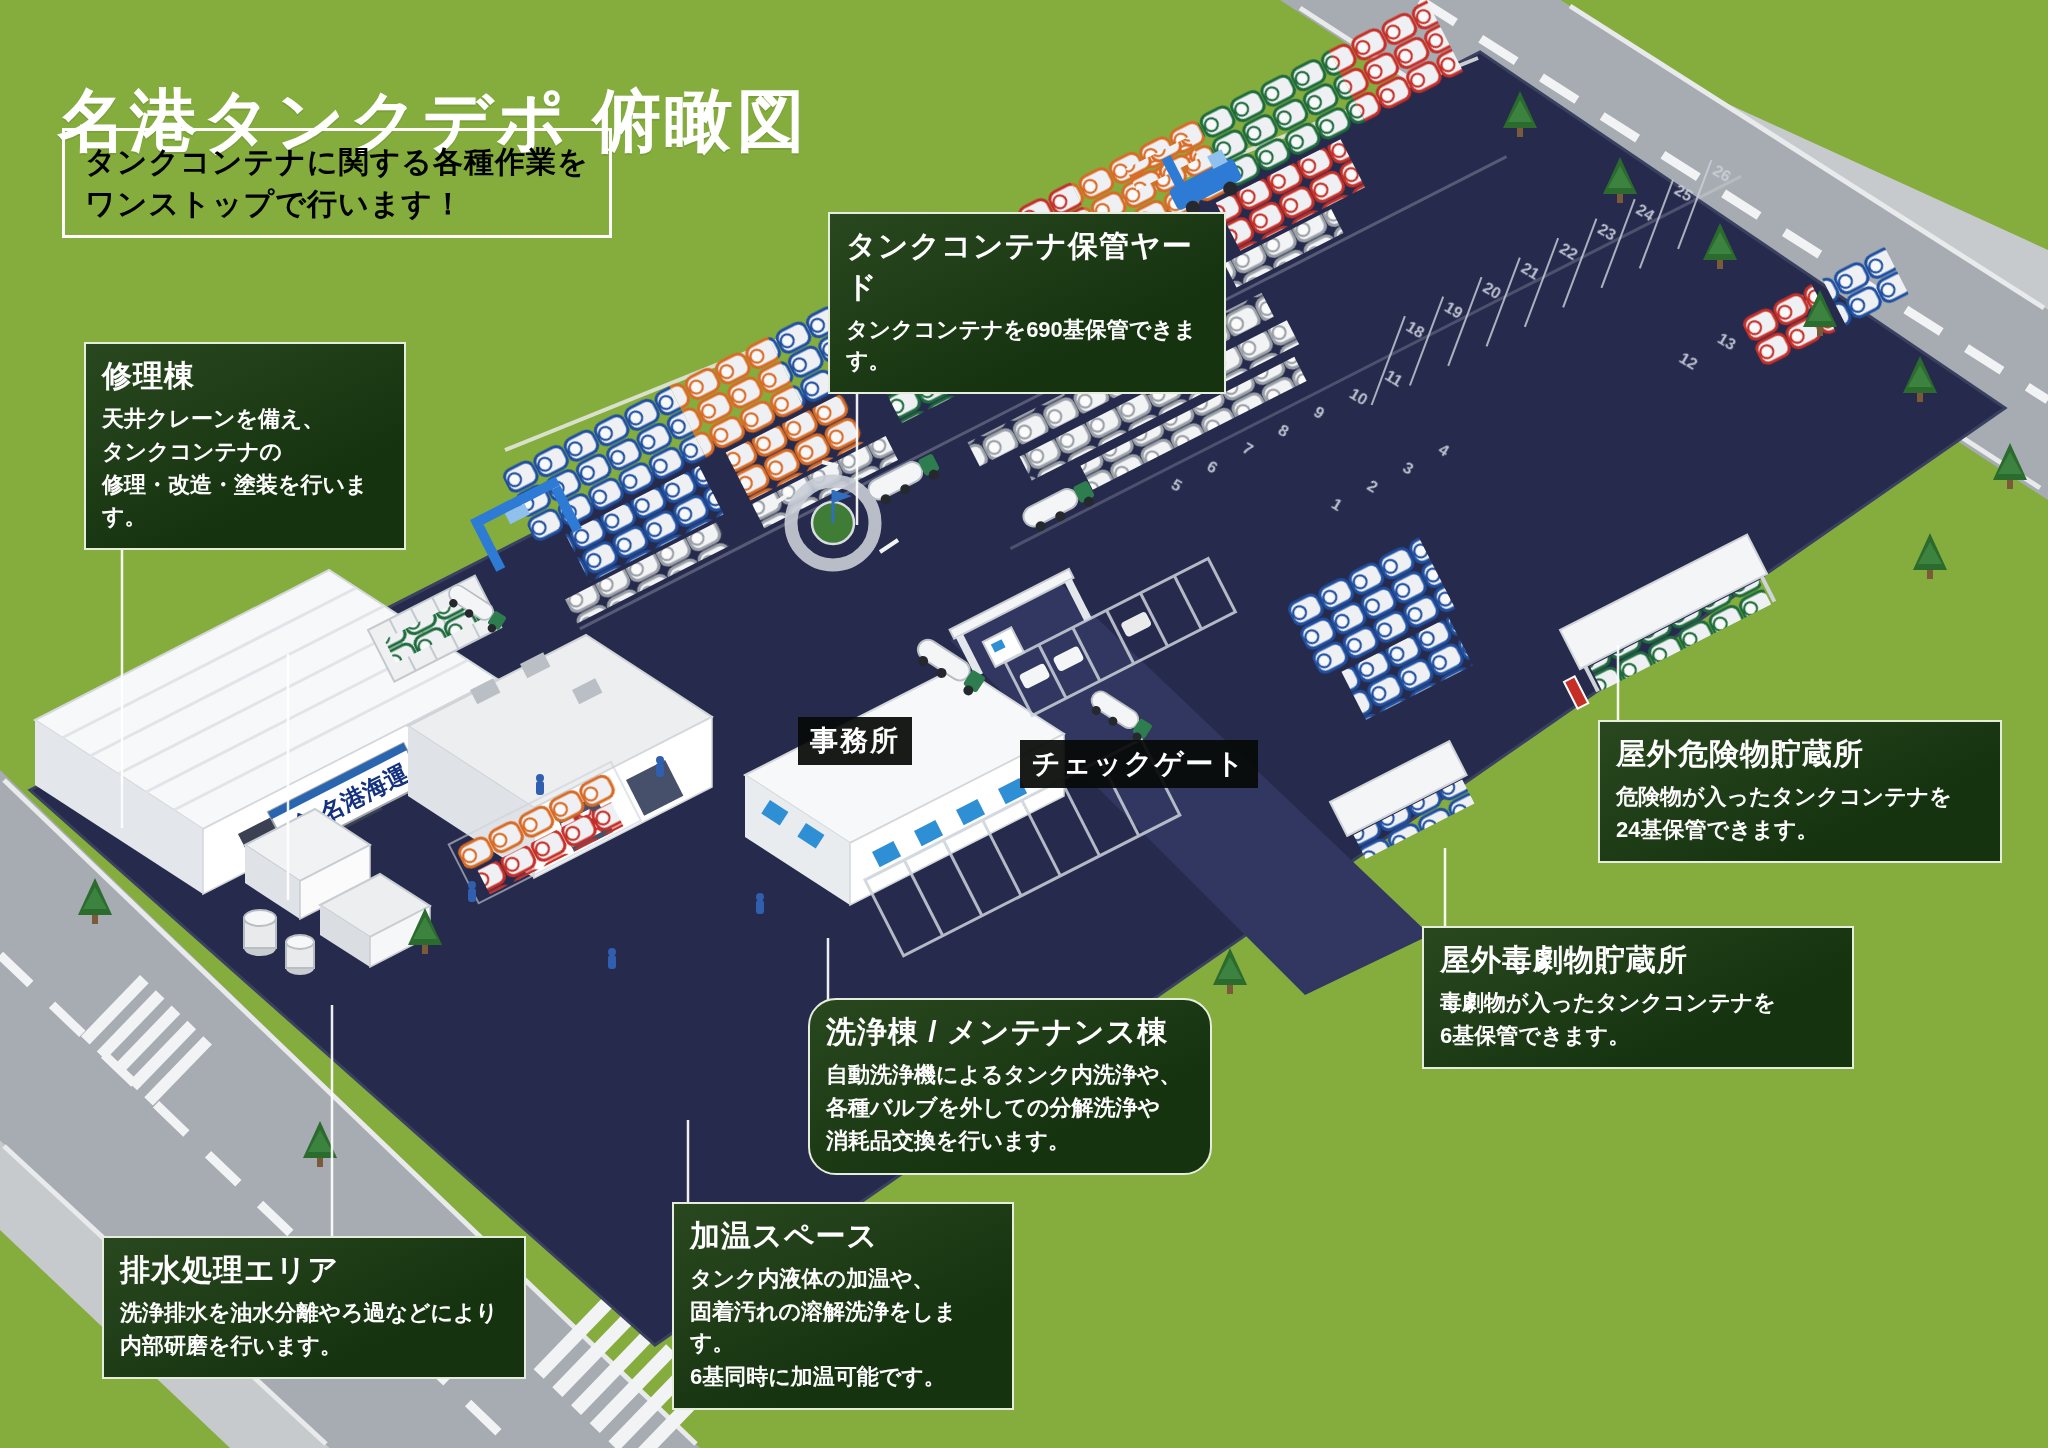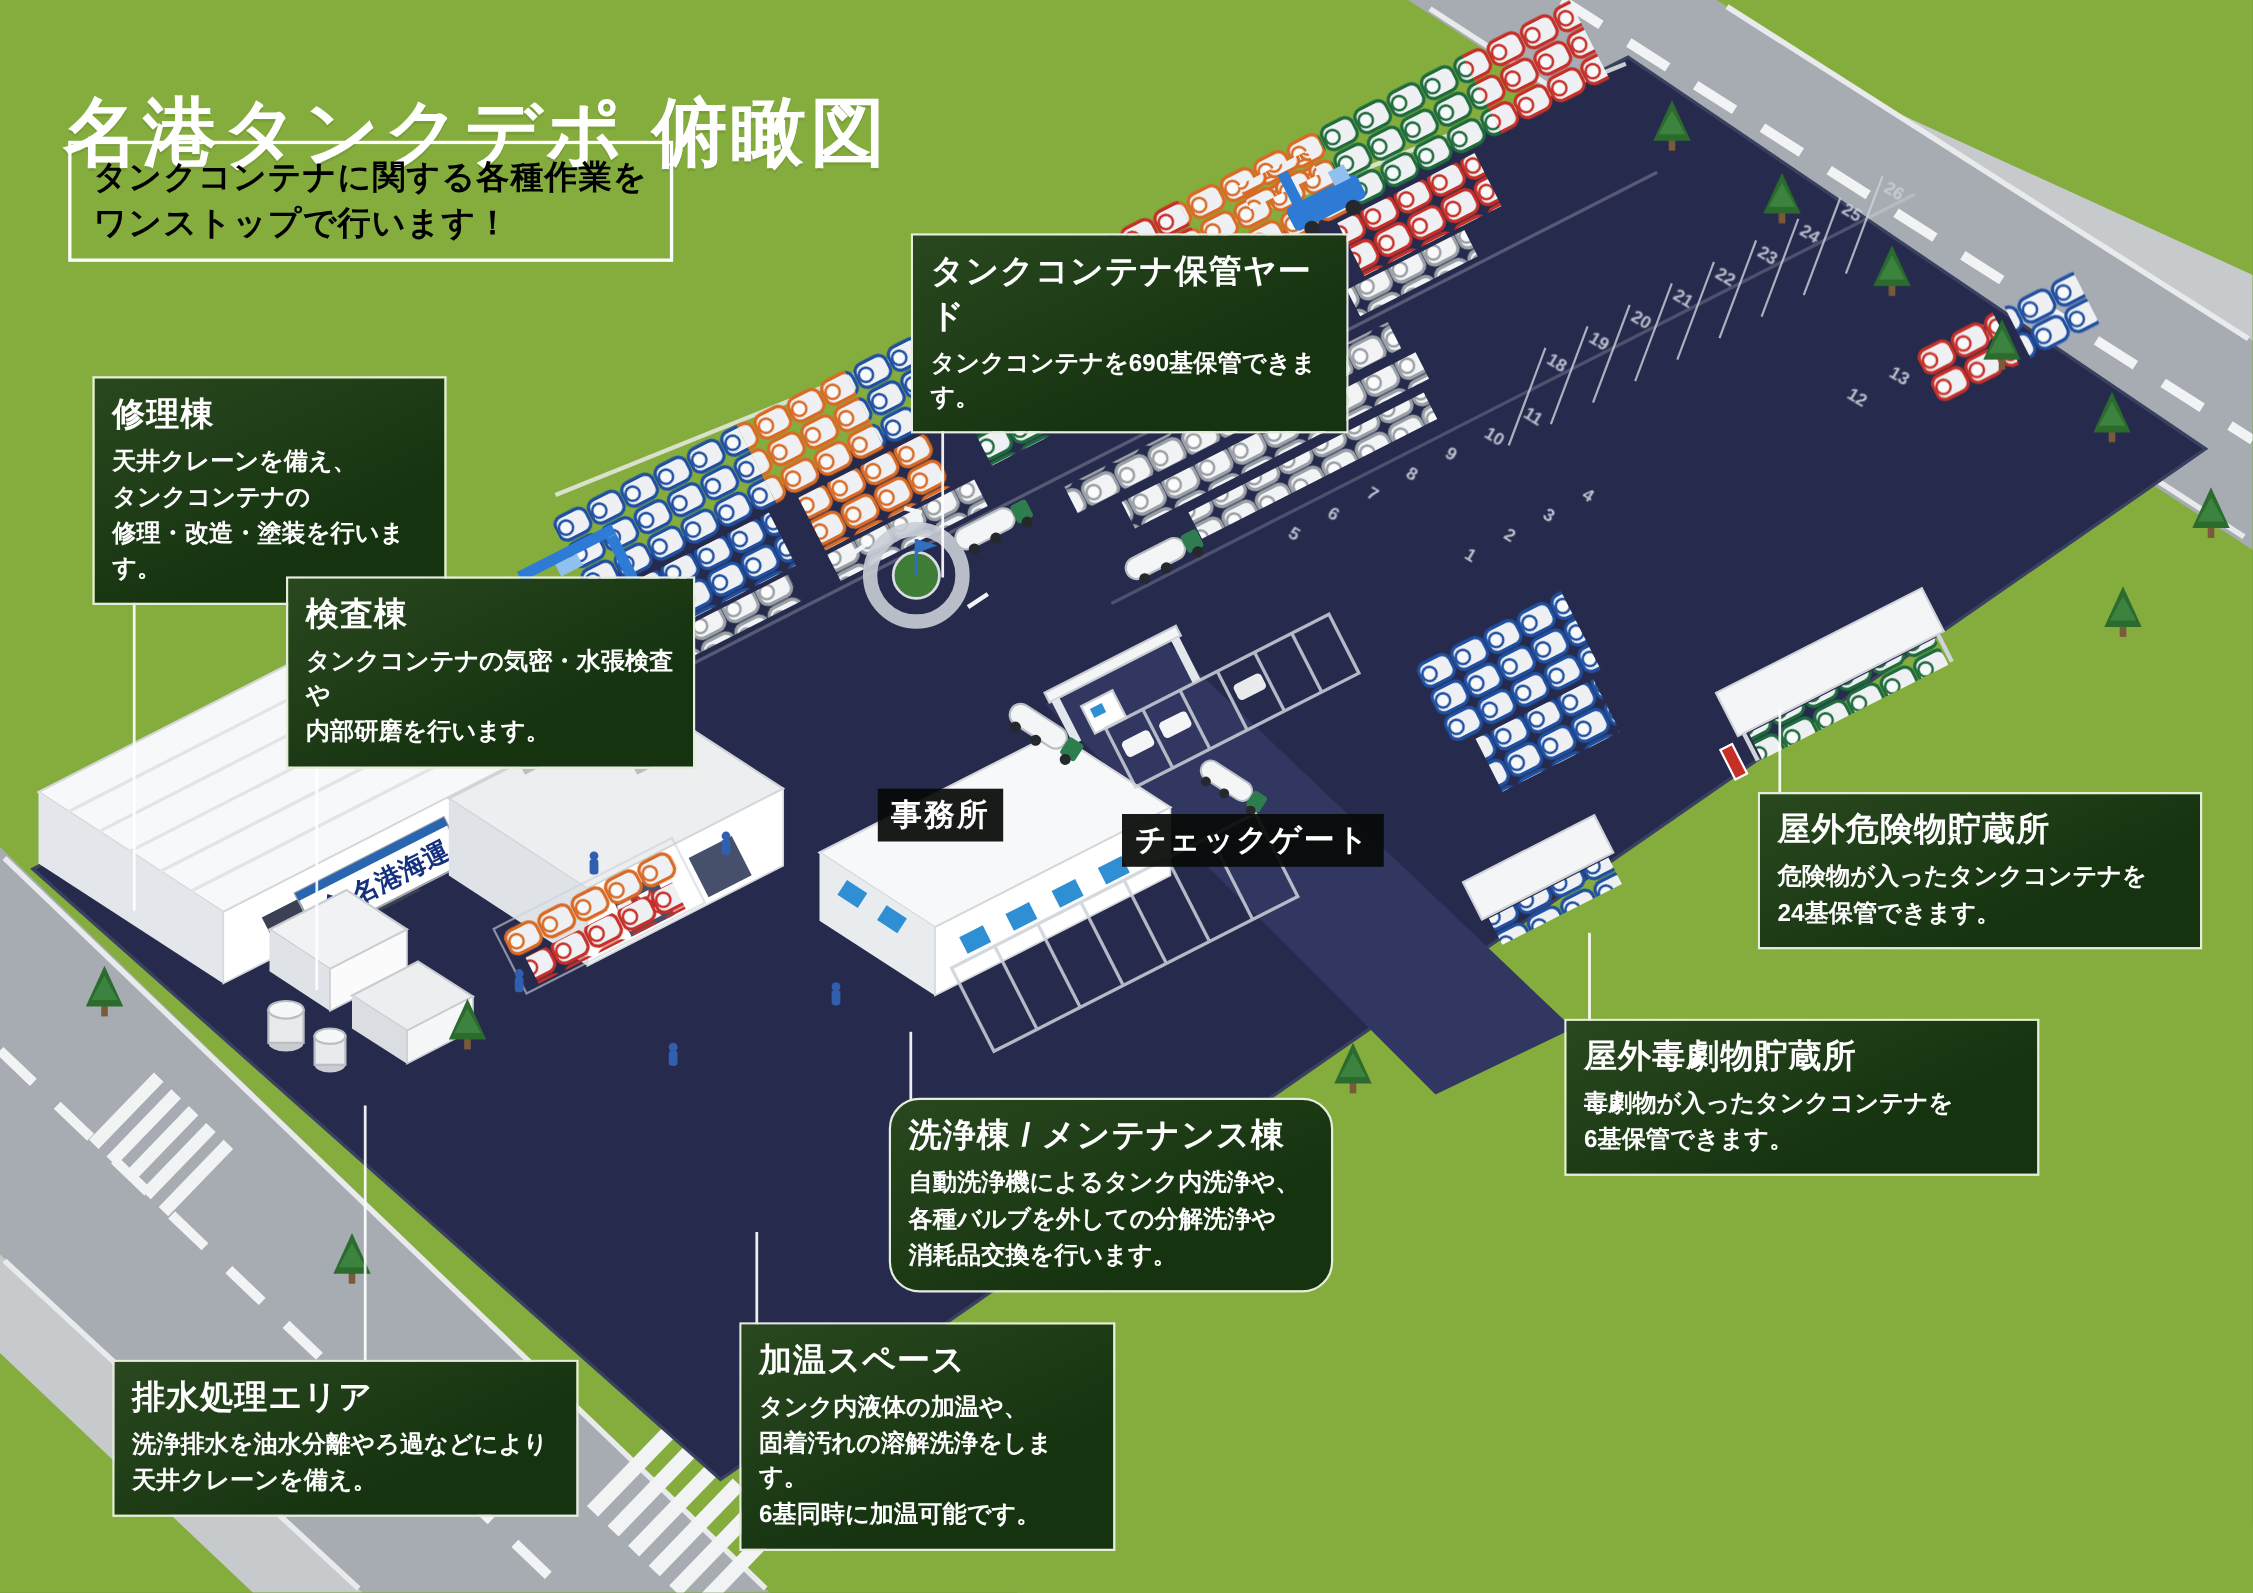--- a/index.html
+++ b/index.html
@@ -384,25 +384,20 @@
   <p>タンクコンテナを690基保管できます。</p>
 </div>
 
 <div class="label-box" style="left:84px;top:342px;width:322px;">
   <h3>修理棟</h3>
   <p>天井クレーンを備え、</p>
   <p>タンクコンテナの</p>
   <p>修理・改造・塗装を行います。</p>
 </div>
 
-<div class="label-box" style="left:260px;top:524px;width:372px;">
-  <h3>検査棟</h3>
-  <p>タンクコンテナの気密・水張検査や</p>
-  <p>内部研磨を行います。</p>
-</div>
 
 <div class="tag-sm" style="left:798px;top:690px;margin-top:27px;">
   <span>事務所</span>
 </div>
 
 <div class="tag-sm" style="left:1020px;top:740px;">
   <span>チェックゲート</span>
 </div>
 
 <div class="label-box" style="left:1598px;top:720px;width:404px;">
@@ -427,16 +422,16 @@
 <div class="label-box" style="left:672px;top:1202px;width:342px;">
   <h3>加温スペース</h3>
   <p>タンク内液体の加温や、</p>
   <p>固着汚れの溶解洗浄をします。</p>
   <p>6基同時に加温可能です。</p>
 </div>
 
 <div class="label-box" style="left:62px;top:1236px;width:424px;margin-left:40px;">
   <h3>排水処理エリア</h3>
   <p>洗浄排水を油水分離やろ過などにより</p>
-  <p>天井クレーンを備え。</p>
+  <p>内部研磨を行います。</p>
 </div>
 
 </div>
 
 </body></html>

